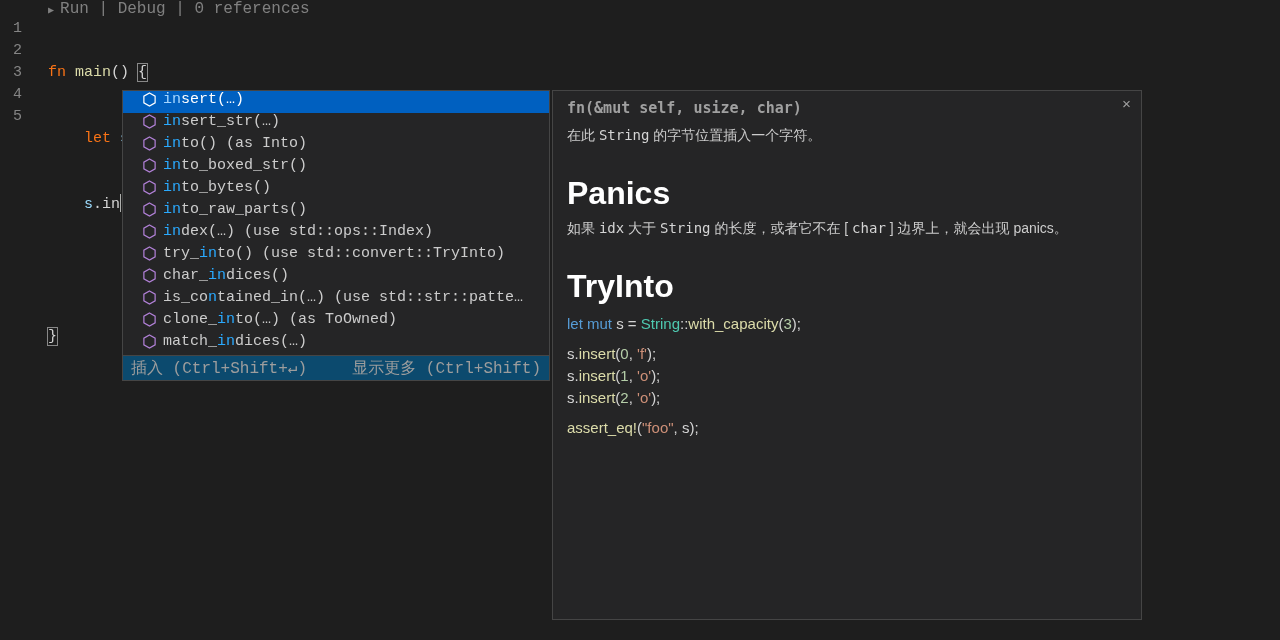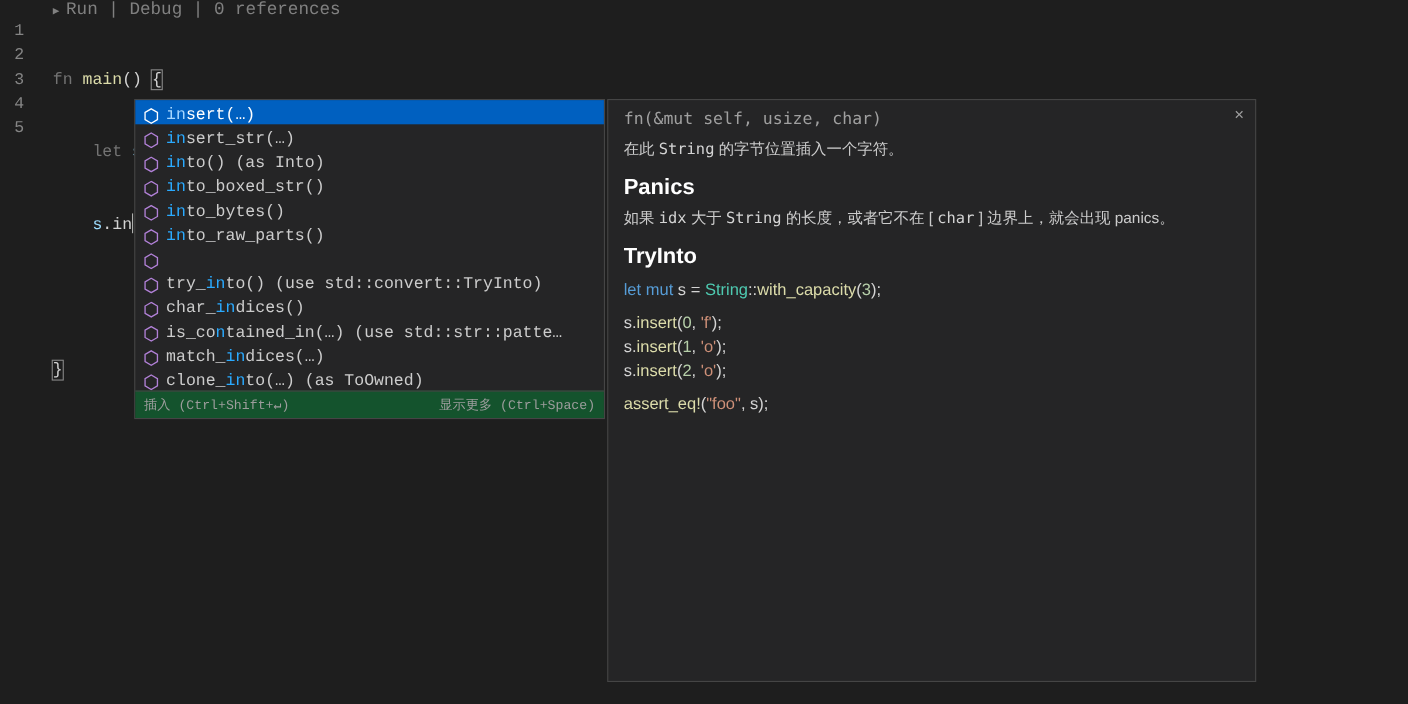--- a/index.html
+++ b/index.html
@@ -4,58 +4,58 @@
 <style>
   * { margin: 0; padding: 0; box-sizing: border-box; }
   html, body { width: 1280px; height: 640px; overflow: hidden; background:#1e1e1e; font-family: Consolas, "Courier New", monospace; font-size:15px; color:#d4d4d4; }
   .editor { position:relative; width:100%; height:100%; }
   .codelens { position:absolute; left:48px; top:0; height:18px; line-height:18px; font-size:16px; color:#808080; }
   .codelens span.play::before { content:"▶ "; font-size:10px; }
   .gutter { position:absolute; left:0; top:18px; width:30px; text-align:right; color:#858585; font-size:15px; line-height:22px; }
   .gutter div { height:22px; padding-right:8px; }
   .code { position:absolute; left:48px; top:18px; line-height:22px; white-space:pre; }
   .codeline { height:22px; }
-  .kw { color:#737373; }
+  .kw { color:#f97316; }
   .fn { color:#dcdcaa; }
   .ty { color:#4ec9b0; }
   .str { color:#ce9178; }
   .pun { color:#d4d4d4; }
   .var { color:#9cdcfe; }
   .caret { display:inline-block; width:1px; height:18px; background:#aeafad; vertical-align:middle; position:relative; top:-1px;}
   .matchbrace { border:1px solid #888; margin:-1px; }
   .suggest {
     position:absolute; left:122px; top:90px; width:428px;
     background:#252526; border:1px solid #454545;
   }
   .sugrow {
-    display:flex; align-items:flex-end; height:22px; padding:0 6px;
+    display:flex; align-items:flex-start; height:22px; padding:0 18px;
     color:#cccccc; cursor:pointer;
   }
   .sugrow.sel { background:#0060c0; color:#ffffff; }
   .sugrow .icon { width:16px; height:16px; margin-right:6px; flex:none; display:flex; align-items:center; justify-content:center; }
   .sugrow .icon svg { width:15px; height:15px; }
   .sugrow .label { white-space:nowrap; overflow:hidden; text-overflow:ellipsis; }
   .sugrow .label .hl { color:#2aaaff; }
   .sugrow.sel .label .hl { color:#a5d6ff; }
   .sugfoot {
     display:flex; justify-content:space-between; align-items:center;
-    height:24px; padding:12px 8px; color:#9d9d9d; font-size:12px;
-    border-top:1px solid #454545; background:#14532d;
+    height:24px; padding:12px 8px; color:#9d9d9d; font-size:16px;
+    border-top:1px solid #454545; background:#0c4a6e;
   }
   .docpane {
     position:absolute; left:552px; top:90px; width:590px; min-height:530px;
     background:#252526; border:1px solid #454545; padding:8px 14px 16px 14px;
     overflow:hidden;
   }
-  .docpane .sig { color:#a0a0a0; font-family:Consolas,monospace; margin-bottom:10px; }
+  .docpane .sig { color:#a0a0a0; font-family:Consolas,monospace; margin-bottom:10px;font-weight:bold; }
   .docpane .close { position:absolute; top:6px; right:10px; color:#a0a0a0; font-size:15px; cursor:pointer; }
   .docpane p { margin:8px 0 14px 0; color:#cccccc; font-family: "Segoe UI","Microsoft YaHei",sans-serif; font-size:14px; }
   .docpane p code, .docpane p em { font-family:Consolas,monospace; font-style:italic; color:#cccccc; }
   .docpane p code.mono, .docpane code.mono { font-style:normal; background:#00000000; font-family:Consolas,monospace; color:#d4d4d4;}
-  .docpane h2 { margin:14px 0 8px 0; font-family:"Segoe UI","Microsoft YaHei",sans-serif; font-weight:700; font-size:20px; color:#ffffff; }
+  .docpane h2 { margin:30px 0 8px 0; font-family:"Segoe UI","Microsoft YaHei",sans-serif; font-weight:700; font-size:32px; color:#ffffff; }
   .docpane pre { margin:8px 0; white-space:pre; font-family:Liberation Sans, sans-serif; color:#d4d4d4; font-size:15px; line-height:22px;}
   .docpane pre .kw{color:#569cd6;} .docpane pre .fn{color:#dcdcaa;} .docpane pre .ty{color:#4ec9b0;}
   .docpane pre .str{color:#ce9078;} .docpane pre .num{color:#b5cea8;}
 </style>
 </head>
 <body>
 
 <div class="editor">
 
   <div class="codelens">
@@ -133,20 +133,21 @@
             </svg>
           </span>
           <span class="label"><span class="hl">in</span><span>to_raw_parts()</span></span>
         </div>
         <div class="sugrow">
           <span class="icon">
             <svg viewBox="0 0 16 16">
               <path d="M8 1l6 3.5v7L8 15 2 11.5v-7L8 1z" fill="none" stroke="#b180d7" stroke-width="1.3"></path>
             </svg>
           </span>
+          <span class="label"><span class="hl">in</span><span>dex(…) (use std::ops::Index)</span></span>
         </div>
         <div class="sugrow">
           <span class="icon">
             <svg viewBox="0 0 16 16">
               <path d="M8 1l6 3.5v7L8 15 2 11.5v-7L8 1z" fill="none" stroke="#b180d7" stroke-width="1.3"></path>
             </svg>
           </span>
           <span class="label"><span>try_</span><span class="hl">in</span><span>to() (use std::convert::TryInto)</span></span>
         </div>
         <div class="sugrow">
@@ -164,34 +165,34 @@
             </svg>
           </span>
           <span class="label"><span>is_co</span><span class="hl">n</span><span>tained_in(…) (use std::str::patte…</span></span>
         </div>
         <div class="sugrow">
           <span class="icon">
             <svg viewBox="0 0 16 16">
               <path d="M8 1l6 3.5v7L8 15 2 11.5v-7L8 1z" fill="none" stroke="#b180d7" stroke-width="1.3"></path>
             </svg>
           </span>
+          <span class="label"><span>clone_</span><span class="hl">in</span><span>to(…) (as ToOwned)</span></span>
+        </div>
+        <div class="sugrow">
+          <span class="icon">
+            <svg viewBox="0 0 16 16">
+              <path d="M8 1l6 3.5v7L8 15 2 11.5v-7L8 1z" fill="none" stroke="#b180d7" stroke-width="1.3"></path>
+            </svg>
+          </span>
           <span class="label"><span>match_</span><span class="hl">in</span><span>dices(…)</span></span>
-        </div>
-        <div class="sugrow">
-          <span class="icon">
-            <svg viewBox="0 0 16 16">
-              <path d="M8 1l6 3.5v7L8 15 2 11.5v-7L8 1z" fill="none" stroke="#b180d7" stroke-width="1.3"></path>
-            </svg>
-          </span>
-          <span class="label"><span>clone_</span><span class="hl">in</span><span>to(…) (as ToOwned)</span></span>
         </div>
       </div>
     <div class="sugfoot">
       <span>插入 (Ctrl+Shift+↵)</span>
-      <span>显示更多 (Ctrl+Space)</span>
+      <span>显示更多 (Ctrl+Shift)</span>
     </div>
   </div>
 
   <div class="docpane">
     <span class="close">×</span>
     <div class="sig">fn(&amp;mut self, usize, char)</div>
     <p><span>在此 </span><code class="mono">String</code><span> 的字节位置插入一个字符。</span></p>
     <h2>Panics</h2>
     <p><span>如果 </span><code class="mono">idx</code><span> 大于 </span><code class="mono">String</code><span> 的长度，或者它不在 [ </span><code class="mono">char</code><span> ] 边界上，就会出现 panics。</span></p>
     <h2>TryInto</h2>

